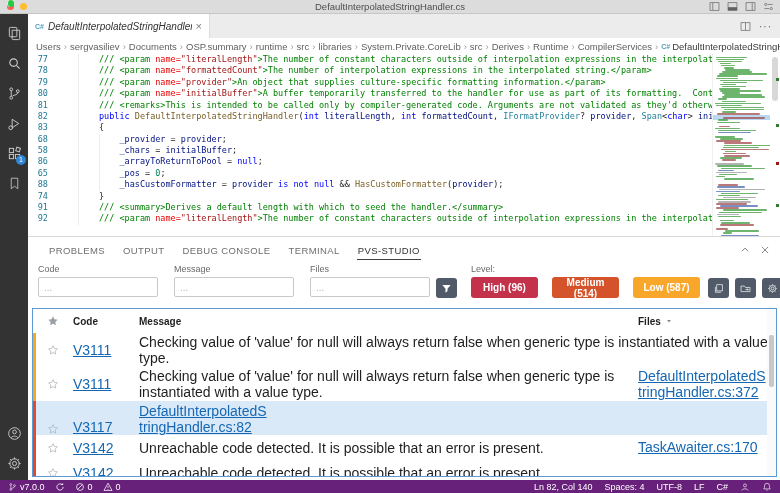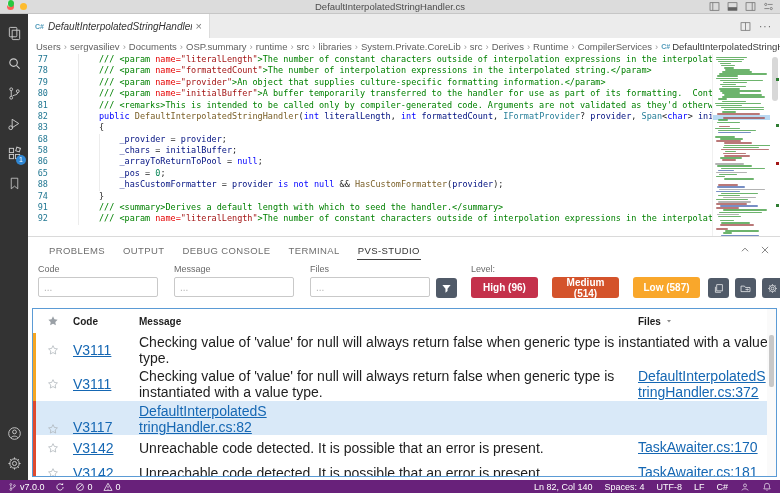--- a/index.html
+++ b/index.html
@@ -518,23 +518,20 @@
             </div>
             <div class="trow" style="min-height: 25px;">
               <span class="sevbar" style="background: rgb(224, 74, 46);"></span>
               <span class="col-star">
                 <svg width="12" height="12" viewBox="0 0 16 16">
                   <path d="M8 2.2 9.8 5.9 13.9 6.5 10.9 9.3 11.6 13.4 8 11.4 4.4 13.4 5.1 9.3 2.1 6.5 6.2 5.9z" fill="none" stroke="#aeb4ba"></path>
                 </svg>
               </span>
               <span class="col-code"><span class="link">V3142</span></span>
               <span class="col-msg">Unreachable code detected. It is possible that an error is present.</span>
-              <span class="col-files">
-                <span class="link filelink">TaskAwaiter.cs:181</span>
-              </span>
             </div>
           </div>
         <div class="tbl-sb">
             <div class="thumb"></div>
           </div>
       </div>
     </div>
   </div>
 
   <div class="statusbar">

